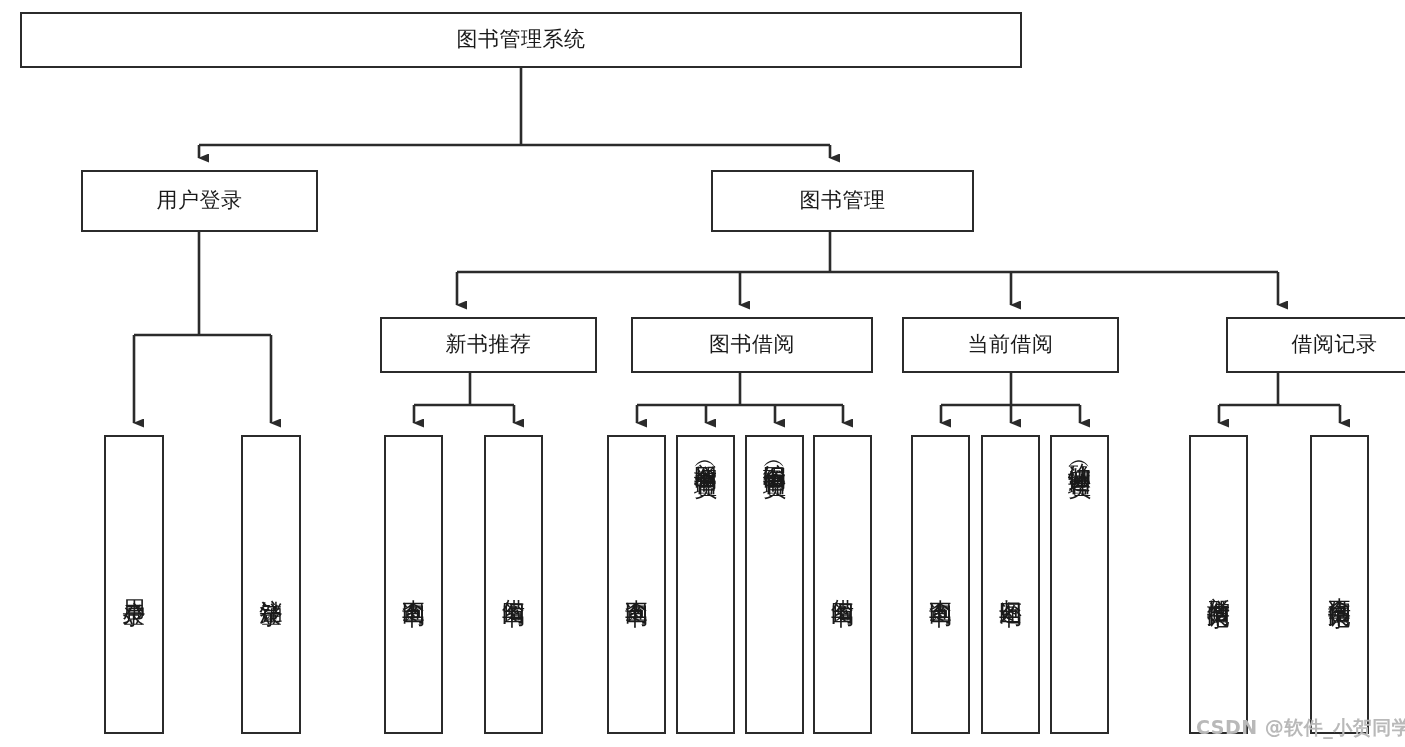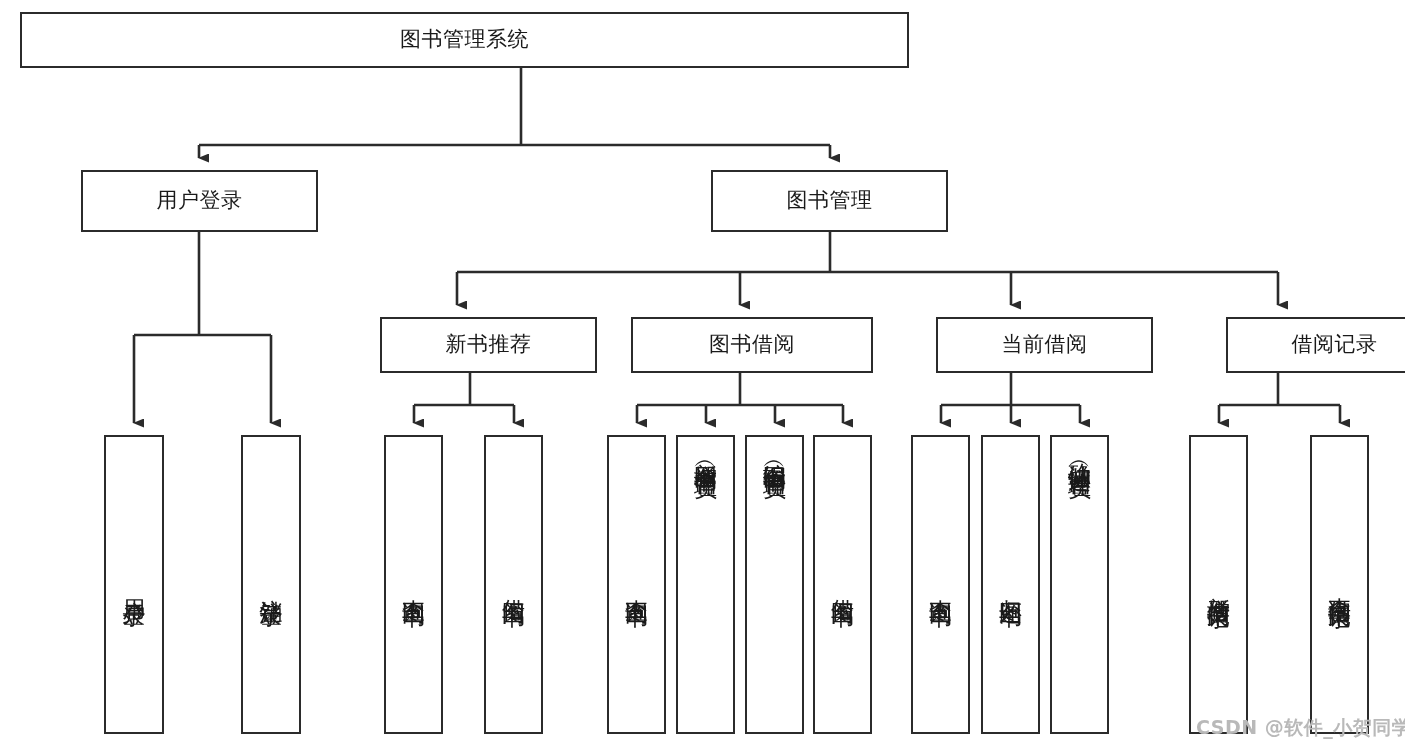--- a/index.html
+++ b/index.html
@@ -121,38 +121,38 @@
       <path d="M1011,405 L1011,423" marker-end="url(#arrow)"></path>
       <path d="M1080,405 L1080,423" marker-end="url(#arrow)"></path>
 
       <path d="M1278,373 L1278,405"></path>
       <path d="M1219,405 L1340,405"></path>
       <path d="M1219,405 L1219,423" marker-end="url(#arrow)"></path>
       <path d="M1340,405 L1340,423" marker-end="url(#arrow)"></path>
     </g>
   </svg>
 
-  <div class="node horiz" style="left:20px; top:12px; width:889px; height:56px;">
+  <div class="node horiz" style="left:20px; top:12px; width:1002px; height:56px;">
     <span class="label">图书管理系统</span>
   </div>
 
   <div class="node horiz" style="left:81px; top:170px; width:237px; height:62px;">
     <span class="label">用户登录</span>
   </div>
-  <div class="node horiz" style="left:711px; top:170px; width:237px; height:62px;">
+  <div class="node horiz" style="left:711px; top:170px; width:263px; height:62px;">
     <span class="label">图书管理</span>
   </div>
 
   <div class="node horiz" style="left:380px; top:317px; width:217px; height:56px;">
     <span class="label">新书推荐</span>
   </div>
   <div class="node horiz" style="left:631px; top:317px; width:242px; height:56px;">
     <span class="label">图书借阅</span>
   </div>
-  <div class="node horiz" style="left:902px; top:317px; width:217px; height:56px;margin-left:34px;">
+  <div class="node horiz" style="left:902px; top:317px; width:217px; height:56px;">
     <span class="label">当前借阅</span>
   </div>
   <div class="node horiz" style="left:1226px; top:317px; width:217px; height:56px;">
     <span class="label">借阅记录</span>
   </div>
 
   <div class="node vert mid" style="left:104px; top:435px; width:60px; height:299px;">
     <span class="label">用户登录</span>
   </div>
   <div class="node vert mid" style="left:241px; top:435px; width:60px; height:299px;">

